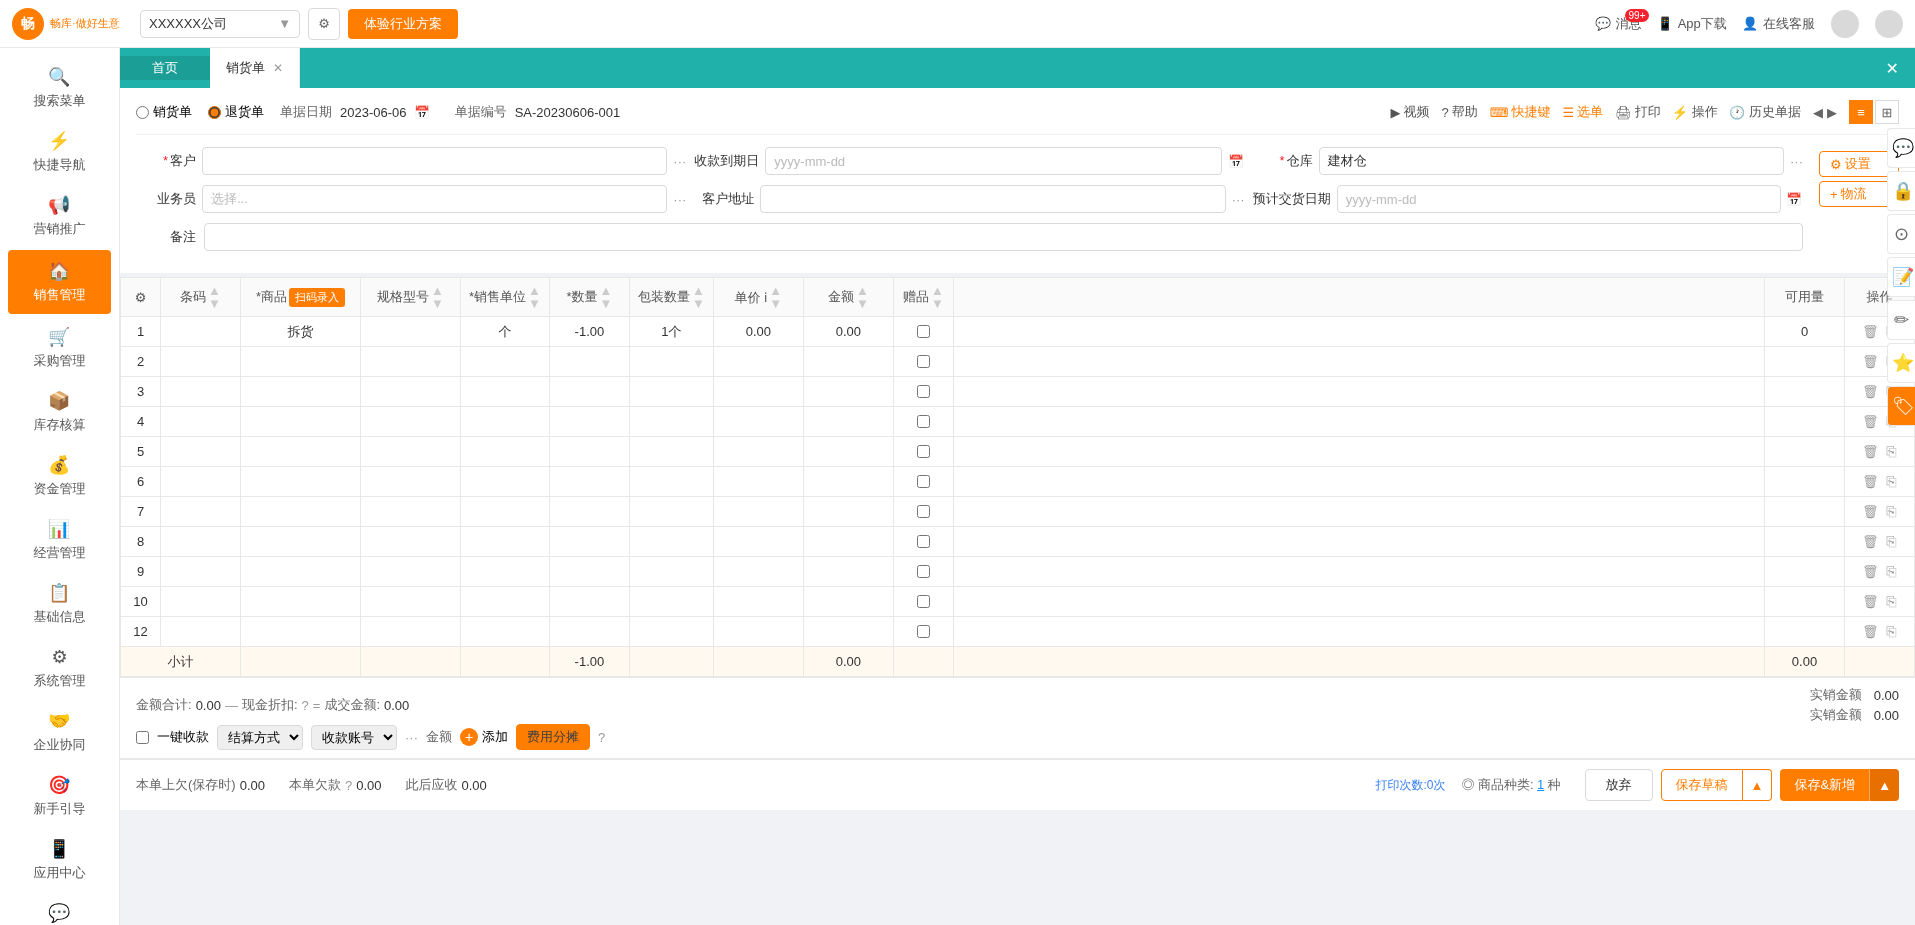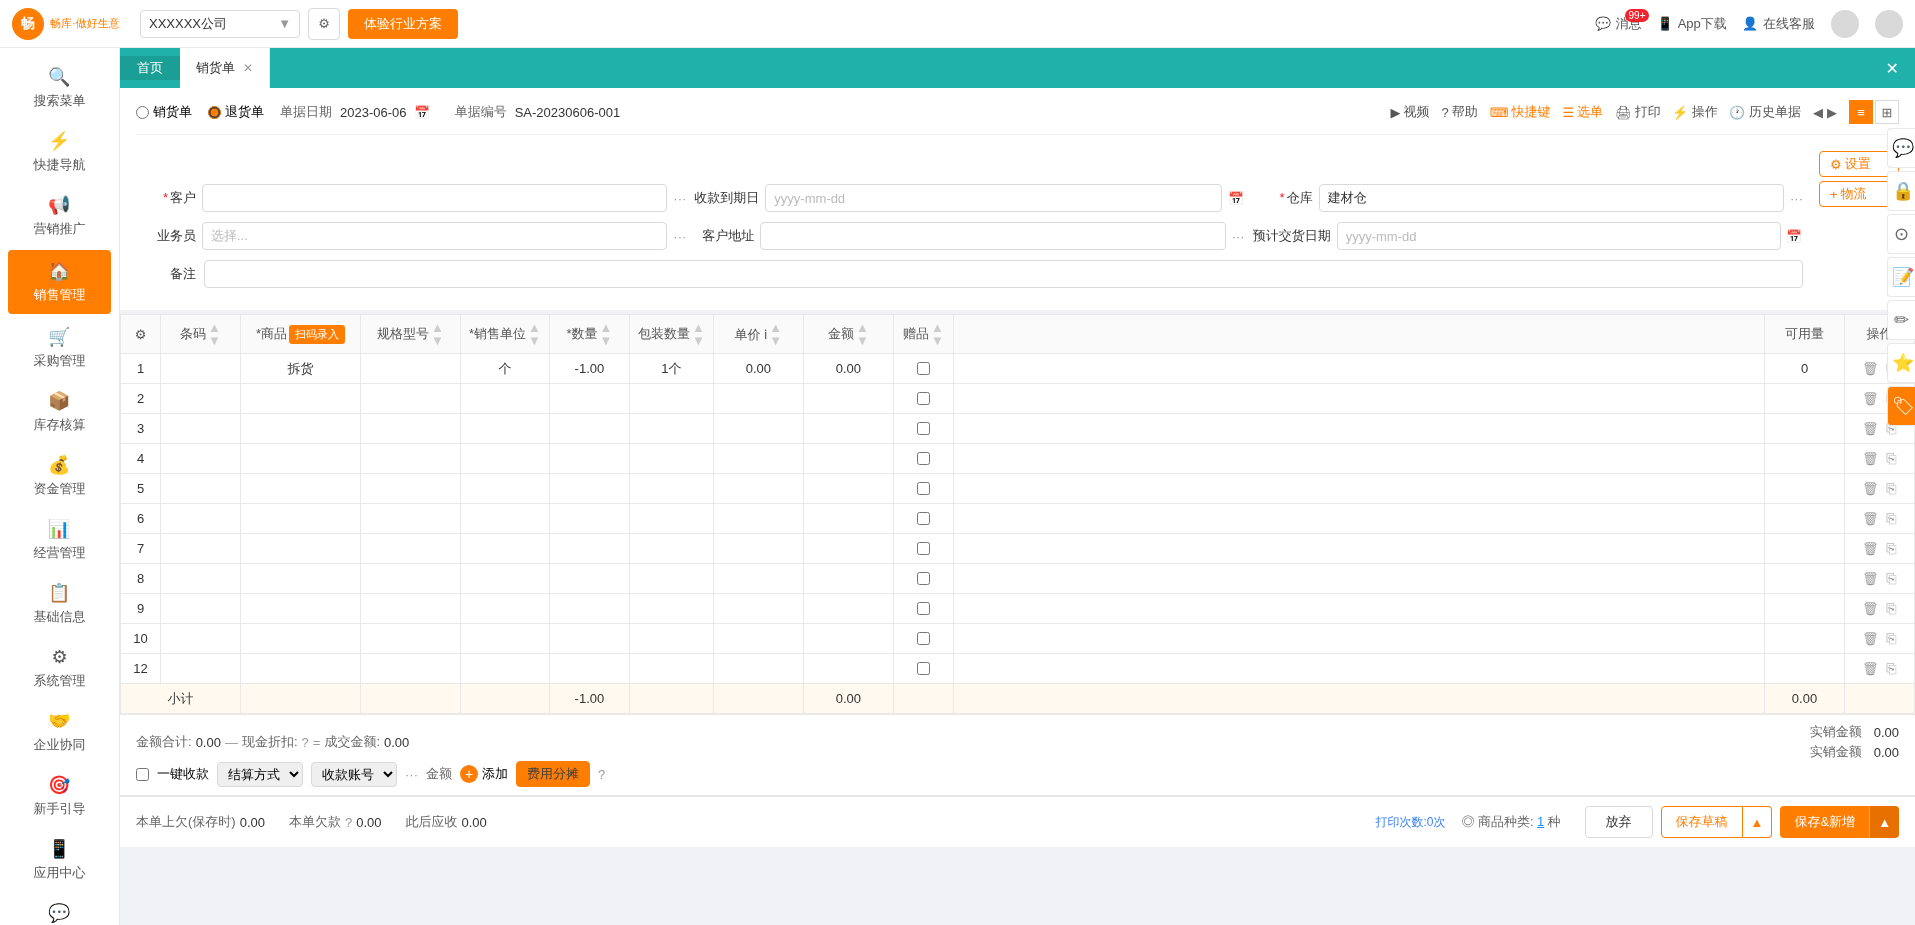--- a/index.html
+++ b/index.html
@@ -27,21 +27,21 @@
     .main-layout { display: flex; height: 877px; }
 
     
     .sidebar { width: 120px; background: #fff; border-right: 1px solid #e8e8e8; display: flex; flex-direction: column; padding-top: 8px; }
     .sidebar-item { display: flex; flex-direction: column; align-items: center; padding: 10px 4px; cursor: pointer; color: #555; gap: 4px; font-size: 12px; }
     .sidebar-item.active { background: #ff7d00; color: #fff; border-radius: 4px; margin: 2px 8px; }
     .sidebar-item .s-icon { font-size: 18px; }
 
     
     .tab-bar { background: #20b2aa; display: flex; align-items: center; height: 40px; padding: 0 0 0 0; }
-    .tab-bar-home { background: #1a9e96; color: #fff; padding: 0 17px; height: 24px; display: flex; align-items: center; cursor: pointer; }
+    .tab-bar-home { background: #1a9e96; color: #fff; padding: 0 32px; height: 24px; display: flex; align-items: center; cursor: pointer; }
     .tab-item { background: #fff; color: #333; padding: 0 16px; height: 40px; display: flex; align-items: center; gap: 8px; cursor: pointer; border-right: 1px solid #e8e8e8; }
     .tab-close { color: #999; font-size: 12px; cursor: pointer; }
     .tab-bar-close { margin-left: auto; color: #fff; padding: 0 16px; cursor: pointer; font-size: 16px; }
 
     
     .content { flex: 1; background: #f0f2f5; overflow: hidden; }
 
     
     .form-container { background: #fff; margin: 0; padding: 12px 16px; }
     .form-header { display: flex; align-items: center; gap: 16px; margin-bottom: 12px; padding-bottom: 10px; border-bottom: 1px solid #f0f0f0; }
@@ -291,21 +291,21 @@
             <span>▶</span>
           </div>
           <div class="view-toggle">
             <div class="view-btn active">≡</div>
             <div class="view-btn">⊞</div>
           </div>
         </div>
       </div>
 
       <div style="display:flex; gap:16px; position:relative;">
-        <div style="flex:1;margin-top:37px;">
+        <div style="flex:1;">
 
           <div class="field-row">
             <div class="field-group">
               <span class="field-label required">客户</span>
               <div class="field-input" style="min-width:200px;"></div>
               <span class="field-dots">···</span>
             </div>
             <div class="field-group">
               <span class="field-label">收款到期日</span>
               <div class="field-input placeholder" style="min-width:160px;">

